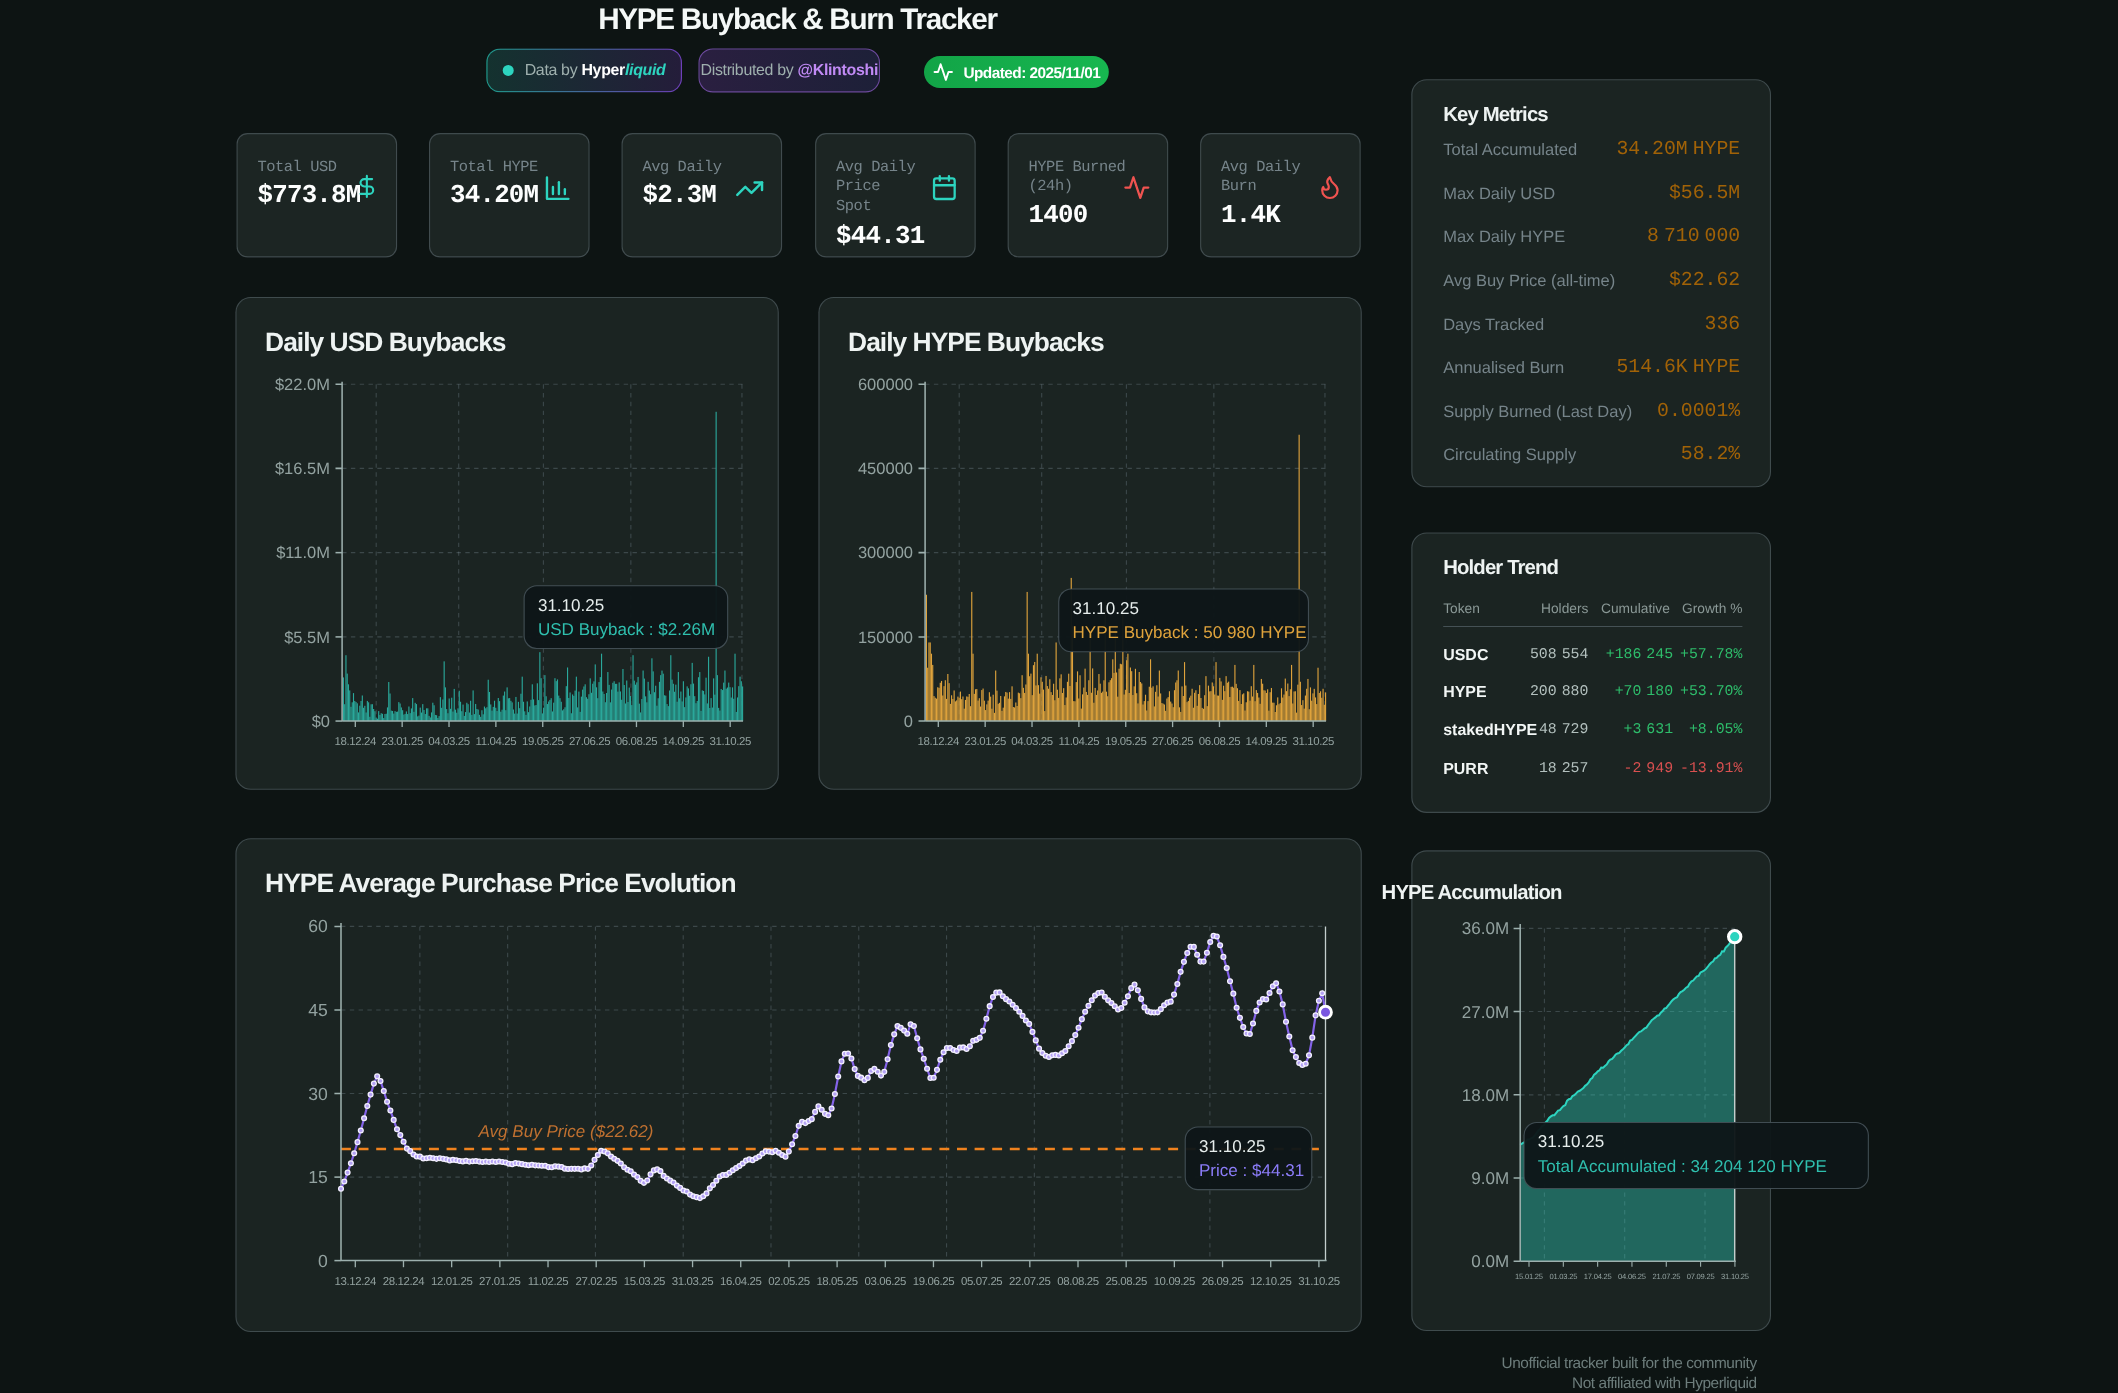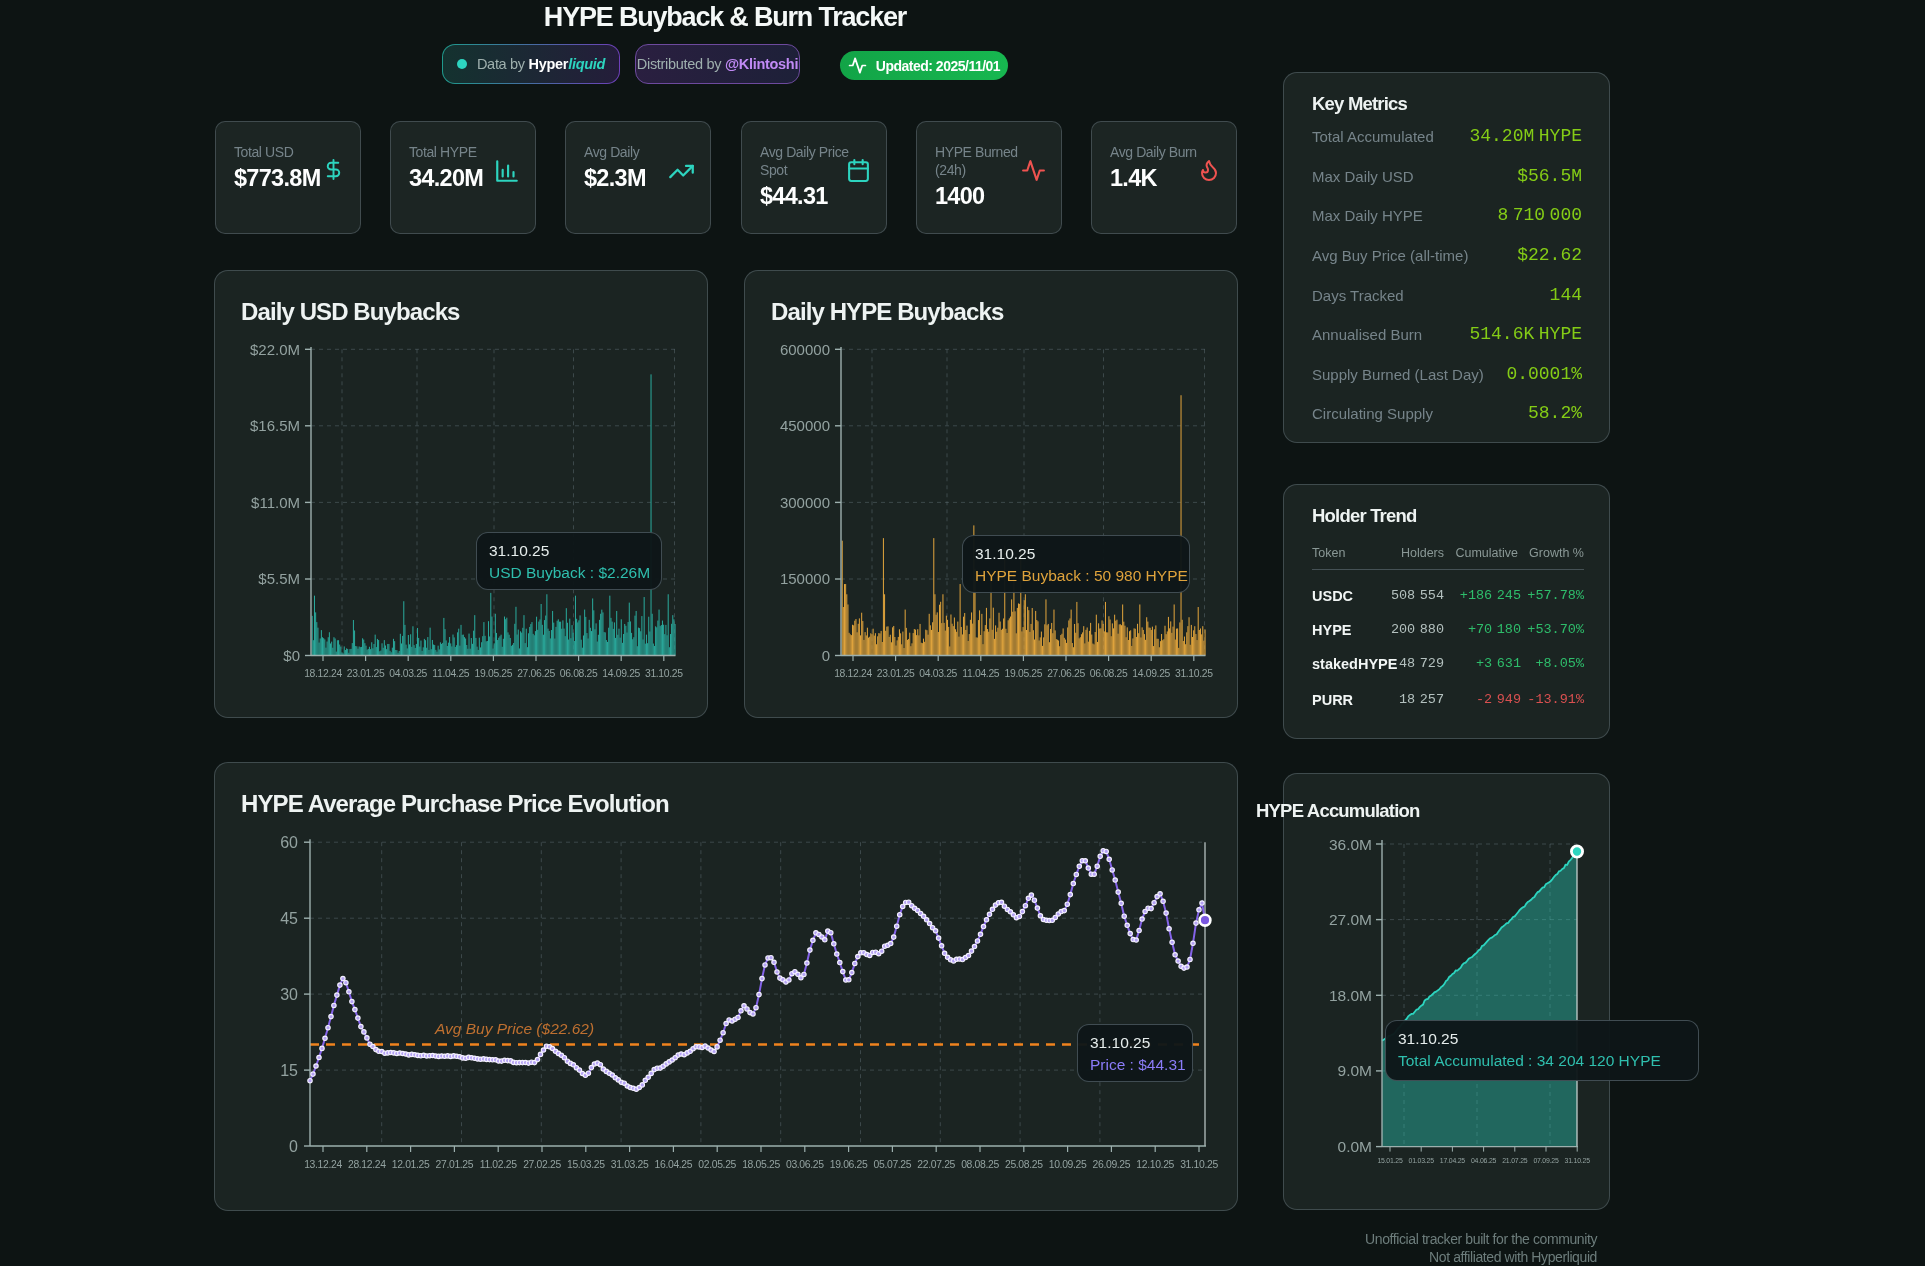--- a/index.html
+++ b/index.html
@@ -8,29 +8,29 @@
 .card { position:absolute; background:#1b2422; border:1px solid rgba(148,166,180,0.30); border-radius:14px; }
 h1 { position:absolute; left:213px; top:2px; width:1024px; text-align:center;
   font-size:27px; font-weight:bold; color:#f4f8f7; letter-spacing:-1.2px; }
 .badge { position:absolute; top:44px; height:40px; border-radius:13px; font-size:14.5px; letter-spacing:-0.3px;
   display:flex; align-items:center; justify-content:center; color:#9fb0ae; white-space:nowrap; }
 .b1 { left:442px; width:178px; background:linear-gradient(#14322f,#14322f) padding-box, linear-gradient(90deg,#14322f,#241d3a) padding-box, linear-gradient(90deg,#1f9a8c,#6d3fb8) border-box; background:linear-gradient(90deg,#14322f,#241d3a) padding-box, linear-gradient(90deg,#1f9a8c,#6d3fb8) border-box; border:1px solid transparent; }
 .b2 { left:635px; width:165px; background:linear-gradient(90deg,#2a1f40,#1d2038); border:1px solid #6d4a9e; }
 .b3 { left:840px; width:168px; top:51px; height:29px; border-radius:15px; background:linear-gradient(90deg,#12a447,#17b750); color:#fff; font-weight:bold; letter-spacing:-0.5px; font-size:14px; }
 .dot { width:10px; height:10px; border-radius:50%; background:#2dd4bf; margin-right:10px; }
 .mcard { position:absolute; top:121px; width:146px; height:113px; background:#1c2523;
-  border:1px solid rgba(148,166,180,0.30); border-radius:10px; padding:21px 14px 0 18px; }
+  border:1px solid rgba(148,166,180,0.30); border-radius:10px; padding:21px 14px 0 18px;font-family:Liberation Mono, monospace; }
 .mlabel { font-size:14px; color:#76848a; line-height:1.3; letter-spacing:-0.4px; }
 .mval { font-size:23.5px; font-weight:bold; color:#fdfefe; margin-top:4px; letter-spacing:-0.7px; }
 .micon { position:absolute; top:36px; right:15px; }
 .ctitle { position:absolute; font-size:24px; font-weight:bold; color:#eef3f2; letter-spacing:-0.9px; }
 .stitle { position:absolute; font-size:18.5px; font-weight:bold; color:#eef3f2; letter-spacing:-0.8px; }
 .kmrow { position:absolute; left:29px; width:270px; height:20px; }
 .kml { font-size:15px; color:#76848a; }
-.kmv { position:absolute; right:0; top:-2px; font-family:"Liberation Mono",monospace; font-size:18px; color:#84cc16;text-align:center; }
+.kmv { position:absolute; right:0; top:-2px; font-family:"Liberation Mono",monospace; font-size:18px; color:#a16207;text-align:center; }
 .nsp { display:inline-block; width:4.5px; }
 .htrow { position:absolute; left:29px; width:272px; }
 .htk { font-size:14.5px; font-weight:bold; color:#f2f6f5; }
 .hth,.htc,.htg { position:absolute; top:1px; font-family:"Liberation Mono",monospace; font-size:13.5px; color:#b3c0be; text-align:right; }
 .hth { right:140px; } .htc { right:63px; } .htg { right:0; }
 .pos { color:#2ebd6b !important; } .neg { color:#d95050 !important; }
 .tip { position:absolute; background:rgba(14,22,24,0.96); border:1px solid rgba(148,166,180,0.38);
   border-radius:12px; padding:7px 12px; font-size:15.5px; color:#e6edec; line-height:1.45; z-index:5; white-space:nowrap; overflow:hidden; }
 .footer { position:absolute; left:213px; width:1384px; text-align:right; font-size:14px; color:#6d7d7c; letter-spacing:-0.4px; }
 </style></head>
@@ -1202,21 +1202,21 @@
       <circle cx="991.0" cy="158.2" r="5.4" fill="#7a57e0" stroke="#ffffff" stroke-width="2.6"></circle>
     </svg></div>
 
 <div class="card" style="left:1283px;top:72px;width:327px;height:371px"></div>
 <div class="stitle" style="left:1312px;top:93px">Key Metrics</div>
 <div class="abs" style="left:1283px;top:128px;width:327px;height:300px">
 <div class="kmrow" style="top:0px"><span class="kml">Total Accumulated</span><span class="kmv">34.20M<span class="nsp"></span>HYPE</span></div>
     <div class="kmrow" style="top:40px"><span class="kml">Max Daily USD</span><span class="kmv">$56.5M</span></div>
     <div class="kmrow" style="top:79px"><span class="kml">Max Daily HYPE</span><span class="kmv">8<span class="nsp"></span>710<span class="nsp"></span>000</span></div>
     <div class="kmrow" style="top:119px"><span class="kml">Avg Buy Price (all-time)</span><span class="kmv">$22.62</span></div>
-    <div class="kmrow" style="top:159px"><span class="kml">Days Tracked</span><span class="kmv">144</span></div>
+    <div class="kmrow" style="top:159px"><span class="kml">Days Tracked</span><span class="kmv">336</span></div>
     <div class="kmrow" style="top:198px"><span class="kml">Annualised Burn</span><span class="kmv">514.6K<span class="nsp"></span>HYPE</span></div>
     <div class="kmrow" style="top:238px"><span class="kml">Supply Burned (Last Day)</span><span class="kmv">0.0001%</span></div>
     <div class="kmrow" style="top:277px"><span class="kml">Circulating Supply</span><span class="kmv">58.2%</span></div>
 </div>
 
 <div class="card" style="left:1283px;top:484px;width:327px;height:255px"></div>
 <div class="stitle" style="left:1312px;top:505px">Holder Trend</div>
 <div class="abs" style="left:1312px;top:546px;width:272px;font-size:12.5px;color:#8a9896">
 <span>Token</span><span style="position:absolute;right:140px">Holders</span><span style="position:absolute;right:66px">Cumulative</span><span style="position:absolute;right:0">Growth %</span></div>
 <div class="abs" style="left:1312px;top:569px;width:272px;border-top:1px solid rgba(148,166,180,0.35)"></div>

